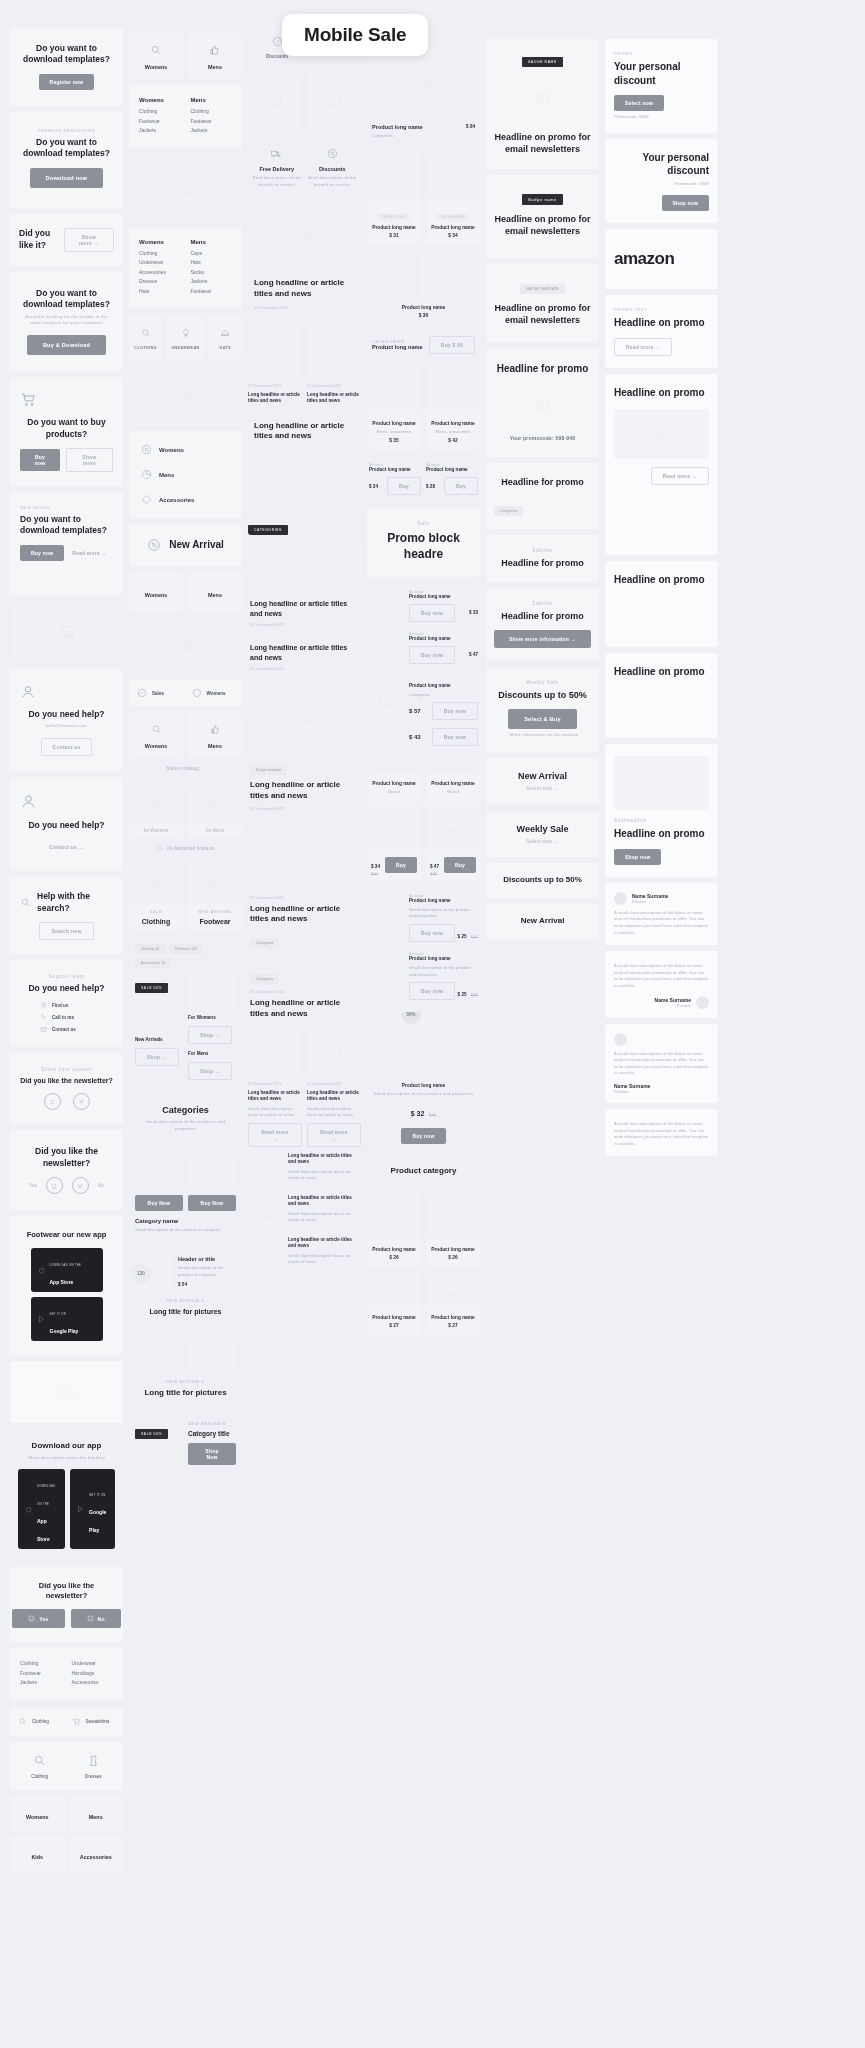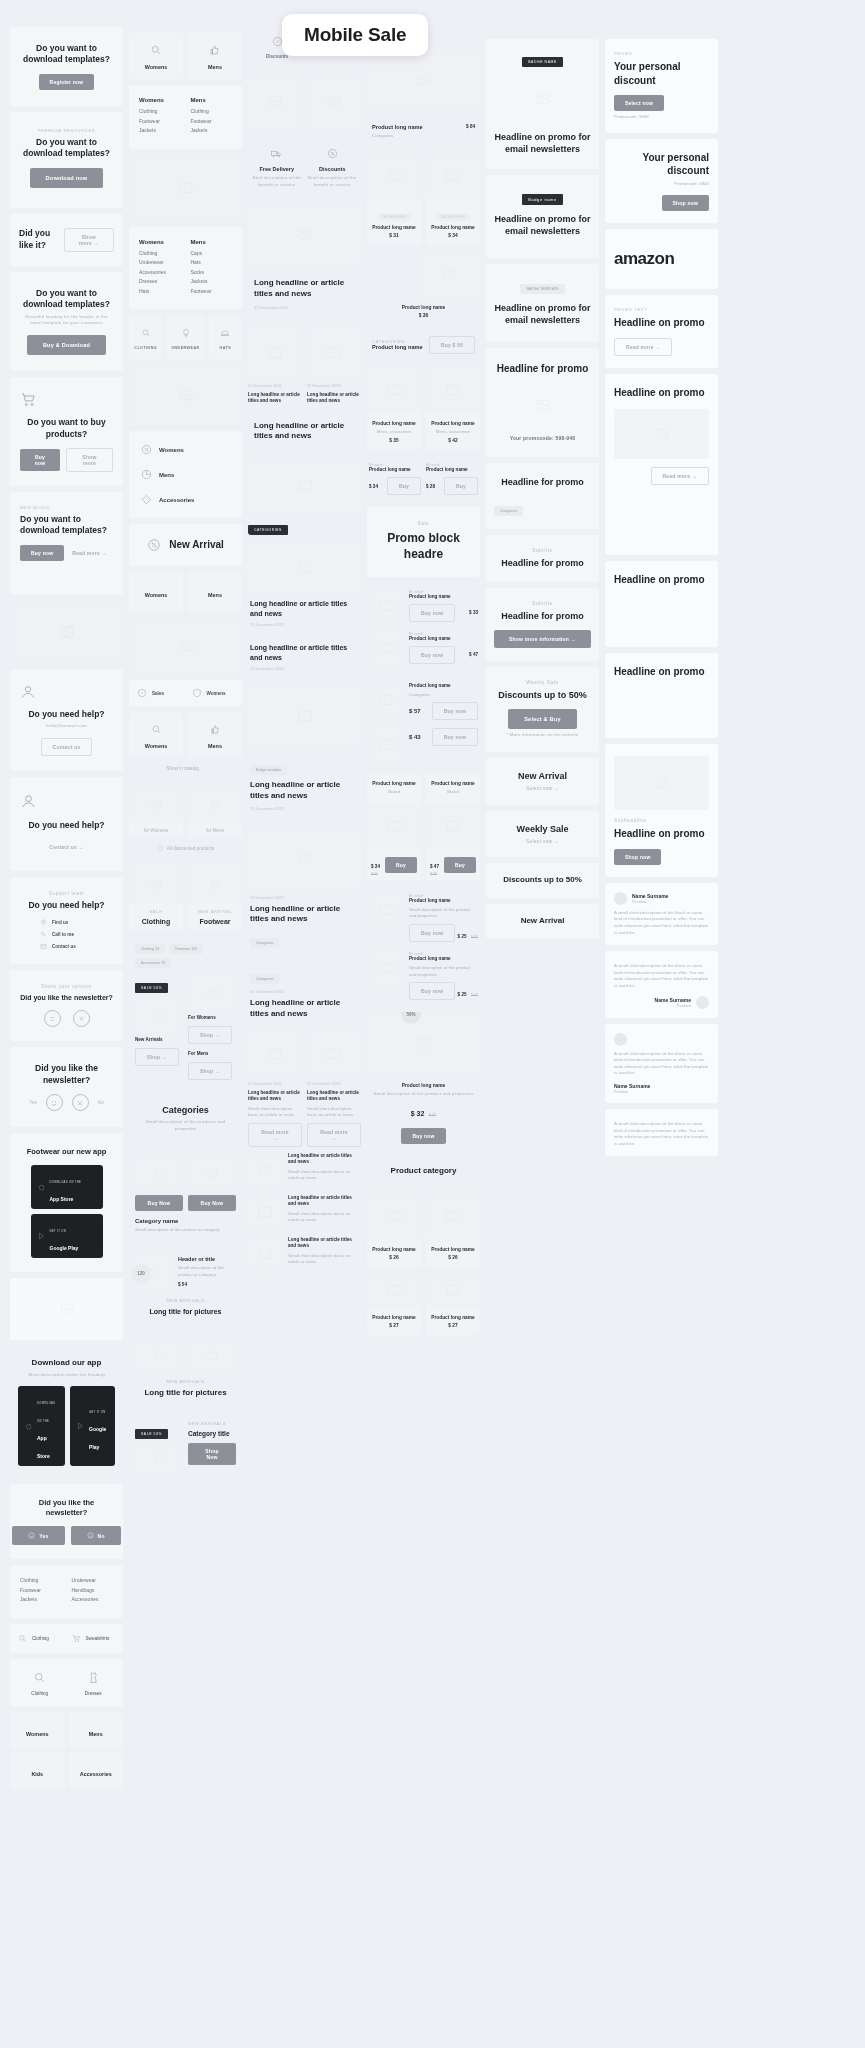--- a/index.html
+++ b/index.html
@@ -198,20 +198,34 @@
               <circle cx="12" cy="8" r="4"></circle>
               <path d="M4 20c1.5-4 5-6 8-6s6.5 2 8 6"></path>
             </svg>
         </div>
         <h3 class="t big" style="margin-top:6px">Do you need help?</h3>
         <div class="btnrow">
             <span class="btn link">Contact us →</span>
           </div>
       </div>
 
+      <div class="card" style="padding:14px 10px;">
+        <div style="display:flex;align-items:center;gap:6px;justify-content:center">
+          <span class="icon">
+              <svg viewBox="0 0 24 24" width="11" height="11">
+                <circle cx="10.5" cy="10.5" r="6"></circle>
+                <path d="M15 15l5 5"></path>
+              </svg>
+            </span>
+          <h3 class="tl">Help with the search?</h3>
+        </div>
+        <div class="btnrow">
+            <span class="btn ghost">Search now</span>
+          </div>
+      </div>
 
       <div class="card" style="padding:14px 10px;">
         <div class="eyebrow" style="text-transform:none;font-size:4.5px">Support team</div>
         <h3 class="t">Do you need help?</h3>
         <div style="margin-top:7px;display:flex;flex-direction:column;gap:5px;align-items:flex-start;padding-left:20px">
           <div style="display:flex;gap:5px;align-items:center">
               <span class="icon">
                 <svg viewBox="0 0 24 24" width="7" height="7">
                   <path d="M12 21s7-6.5 7-11a7 7 0 10-14 0c0 4.5 7 11 7 11z"></path>
                   <circle cx="12" cy="10" r="2"></circle>

